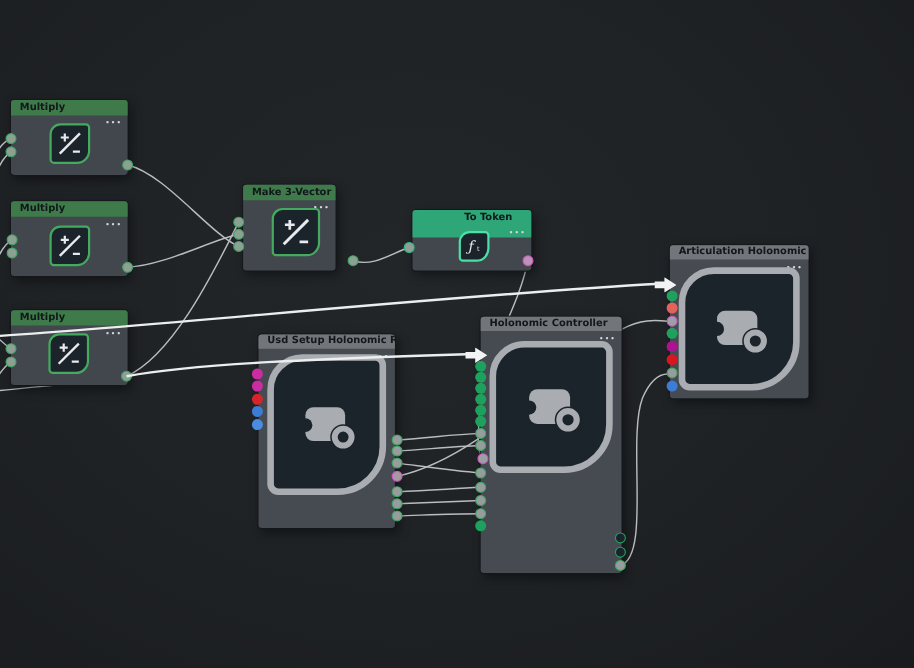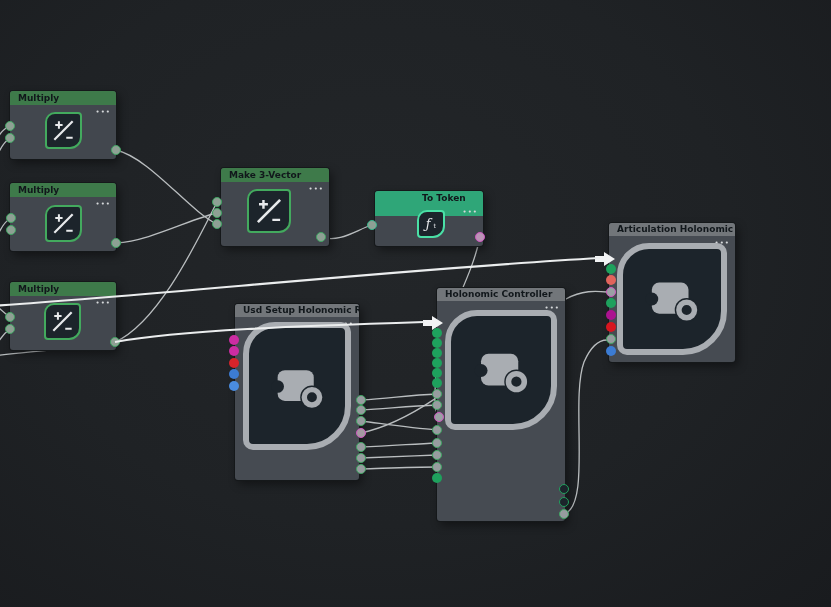--- a/index.html
+++ b/index.html
@@ -87,21 +87,21 @@
         <div class="hdr" style="background: rgb(62, 122, 74); height: 14px; line-height: 14px; color: rgb(17, 23, 27);"><span>Multiply</span></div>
         <div class="dots" style="top: 17px; color: rgb(214, 217, 219);">•••</div>
         <div class="sicon" style="left: 34px; top: 21px; width: 37px; height: 37px; background: rgb(28, 36, 43); border: 2px solid rgb(67, 170, 94); border-radius: 10px 4px 12px;"><svg width="100%" height="100%" viewBox="0 0 36 36">
             <path d="M9,12h8M13,8v8M21,26h7" stroke="#e8eaec" stroke-width="2.2" fill="none"></path>
             <path d="M8,28L28,8" stroke="#e8eaec" stroke-width="2.4"></path>
           </svg></div>
         <div class="port" style="left: -5px; top: 30px; width: 10px; height: 10px; background: rgb(142, 160, 148); border: 1.5px solid rgb(63, 165, 98);"></div>
         <div class="port" style="left: -5px; top: 42px; width: 10px; height: 10px; background: rgb(142, 160, 148); border: 1.5px solid rgb(63, 165, 98);"></div>
         <div class="port" style="left: 100px; top: 55px; width: 10px; height: 10px; background: rgb(142, 160, 148); border: 1.5px solid rgb(63, 165, 98);"></div>
       </div>
-      <div class="node" style="left: 221px; top: 168px; width: 108px; height: 78px; background: rgb(66, 71, 78);">
+      <div class="node" style="left: 221px; top: 168px; width: 84px; height: 78px; background: rgb(66, 71, 78);">
         <div class="hdr" style="background: rgb(62, 122, 74); height: 14px; line-height: 14px; color: rgb(17, 23, 27);"><span>Make 3-Vector</span></div>
         <div class="dots" style="top: 17px; color: rgb(214, 217, 219);">•••</div>
         <div class="sicon" style="left: 26px; top: 21px; width: 44px; height: 44px; background: rgb(28, 36, 43); border: 2px solid rgb(67, 170, 94); border-radius: 10px 4px 12px;"><svg width="100%" height="100%" viewBox="0 0 36 36">
             <path d="M9,12h8M13,8v8M21,26h7" stroke="#e8eaec" stroke-width="2.2" fill="none"></path>
             <path d="M8,28L28,8" stroke="#e8eaec" stroke-width="2.4"></path>
           </svg></div>
         <div class="port" style="left: -9px; top: 29px; width: 10px; height: 10px; background: rgb(142, 160, 148); border: 1.5px solid rgb(63, 165, 98);"></div>
         <div class="port" style="left: -9px; top: 40px; width: 10px; height: 10px; background: rgb(142, 160, 148); border: 1.5px solid rgb(63, 165, 98);"></div>
         <div class="port" style="left: -9px; top: 51px; width: 10px; height: 10px; background: rgb(142, 160, 148); border: 1.5px solid rgb(63, 165, 98);"></div>
         <div class="port" style="left: 95px; top: 64px; width: 10px; height: 10px; background: rgb(142, 160, 148); border: 1.5px solid rgb(63, 165, 98);"></div>

